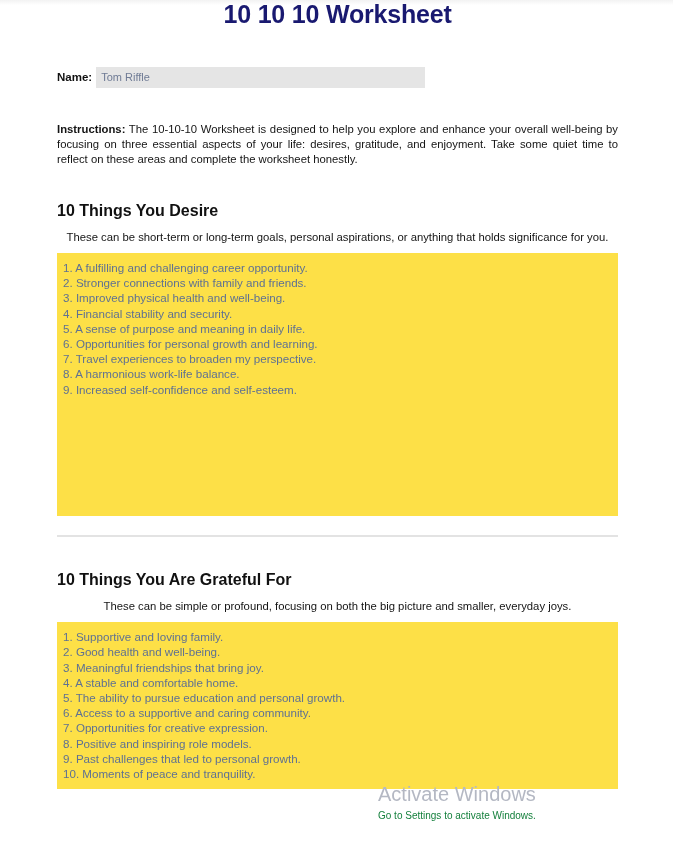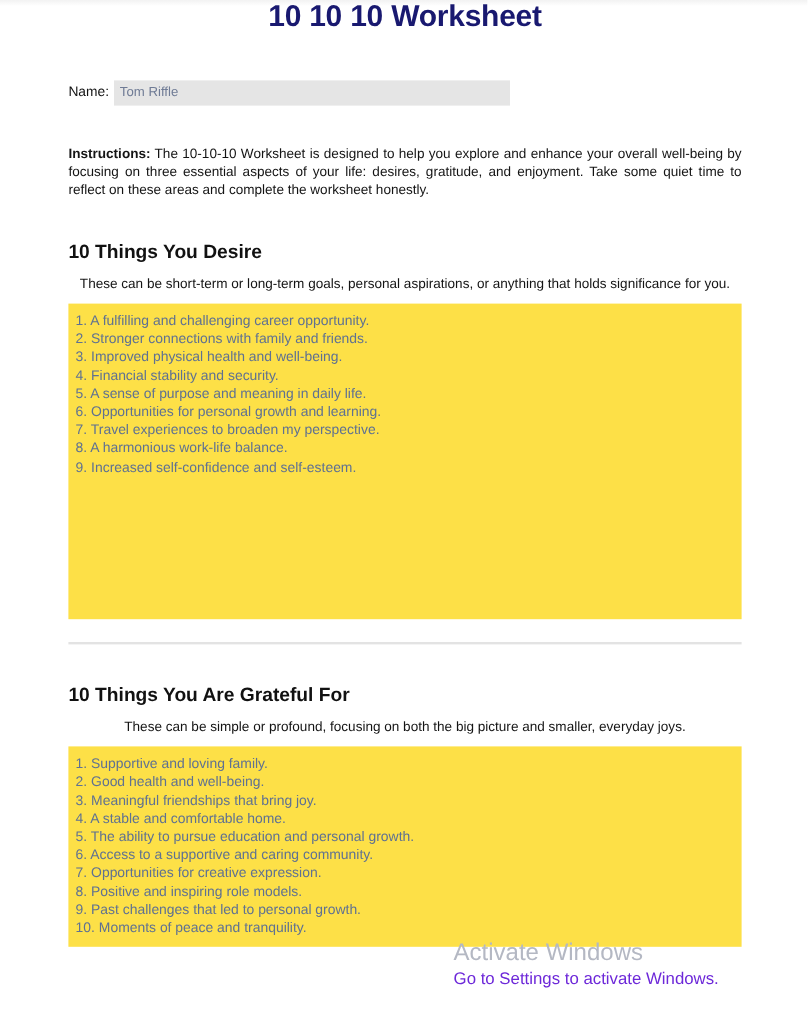--- a/index.html
+++ b/index.html
@@ -55,21 +55,21 @@
     align-items: flex-start;
     font-size: 11.5px;
   }
   .meta-field {
     display: flex;
     align-items: baseline;
   }
   .meta-field.name-field { width: 368px; }
   .meta-field.date-field { width: 193px; }
   .meta-label {
-    font-weight: normal;
+    font-weight: bold;
     color: #111111;
     white-space: nowrap;
     padding-right: 4px;
     font-size: 11.5px;
   }
   .meta-value {
     flex: 1;
     background: #e5e5e5;
     color: #6f7b95;
     font-size: 11px;
@@ -136,23 +136,23 @@
     user-select: none;
   }
   .watermark .wm-title {
     font-size: 20px;
     line-height: 24px;
     color: #b4b8c3;
     font-weight: normal;
     margin-top: 29px;
   }
   .watermark .wm-sub {
-    font-size: 14px;
+    font-size: 10px;
     line-height: 17px;
-    color: #6d28d9;
+    color: #15803d;
     margin-top: 1px;
   }
 </style>
 </head>
 <body>
 
 <div class="page">
 
   <div class="top-band"></div>
 

